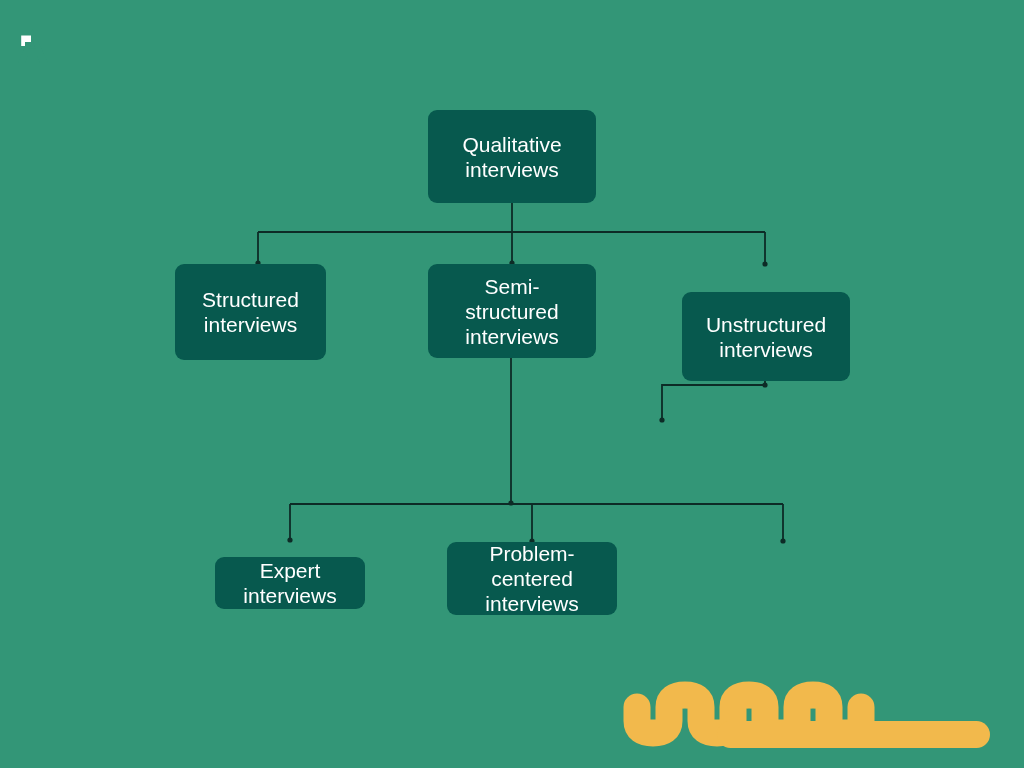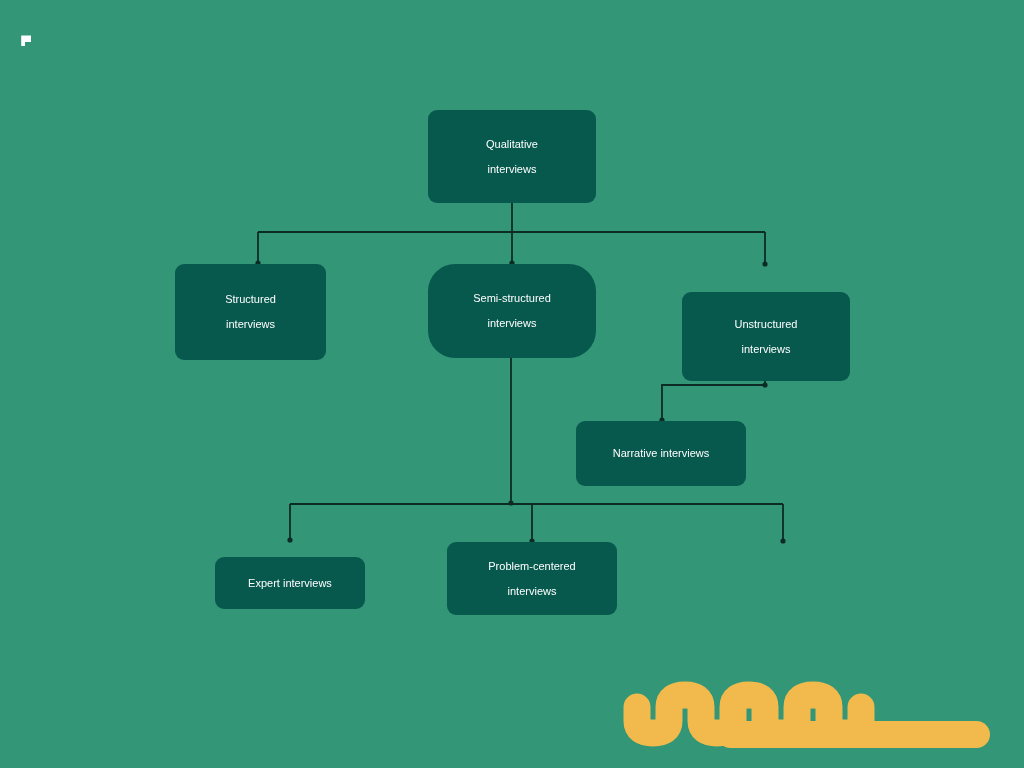--- a/index.html
+++ b/index.html
@@ -53,29 +53,29 @@
   
   .node {
     position: absolute;
     background: #07594E;
     border-radius: 9px;
     color: #ffffff;
     display: flex;
     align-items: center;
     justify-content: center;
     text-align: center;
-    font-size: 11px;
+    font-size: 21px;
     line-height: 25px;
     padding: 8px 10px;
     white-space: pre-line;
   }
 
   #node-qualitative       { left: 428px; top: 110px; width: 168px; height: 93px; }
   #node-structured        { left: 175px; top: 264px; width: 151px; height: 96px; }
-  #node-semi-structured   { left: 428px; top: 264px; width: 168px; height: 94px; border-radius: 27px; }
+  #node-semi-structured   { left: 428px; top: 264px; width: 168px; height: 94px; }
   #node-unstructured      { left: 682px; top: 265px; width: 168px; height: 89px; margin-top: 27px; }
   #node-narrative         { left: 576px; top: 421px; width: 170px; height: 65px; }
   #node-expert            { left: 215px; top: 557px; width: 150px; height: 52px; }
   #node-problem-centered  { left: 447px; top: 542px; width: 170px; height: 73px; }
   #node-group-discussion  { left: 698px; top: 542px; width: 170px; height: 69px; }
 
   
   #waveform {
     position: absolute;
     left: 600px; top: 680px;
@@ -134,21 +134,20 @@
 
   <div class="node" id="node-structured">Structured
 interviews</div>
 
   <div class="node" id="node-semi-structured">Semi-structured
 interviews</div>
 
   <div class="node" id="node-unstructured">Unstructured
 interviews</div>
 
-  <div class="node" id="node-narrative">Narrative interviews</div>
 
   <div class="node" id="node-expert">Expert interviews</div>
 
   <div class="node" id="node-problem-centered">Problem-centered
 interviews</div>
 
 
   <svg id="waveform" viewBox="0 0 424 88">
     <path d="M37,27 L37,41 Q37,53 53,53 Q69,53 69,41 L69,27
              Q69,15 85,15 Q101,15 101,27 L101,41

